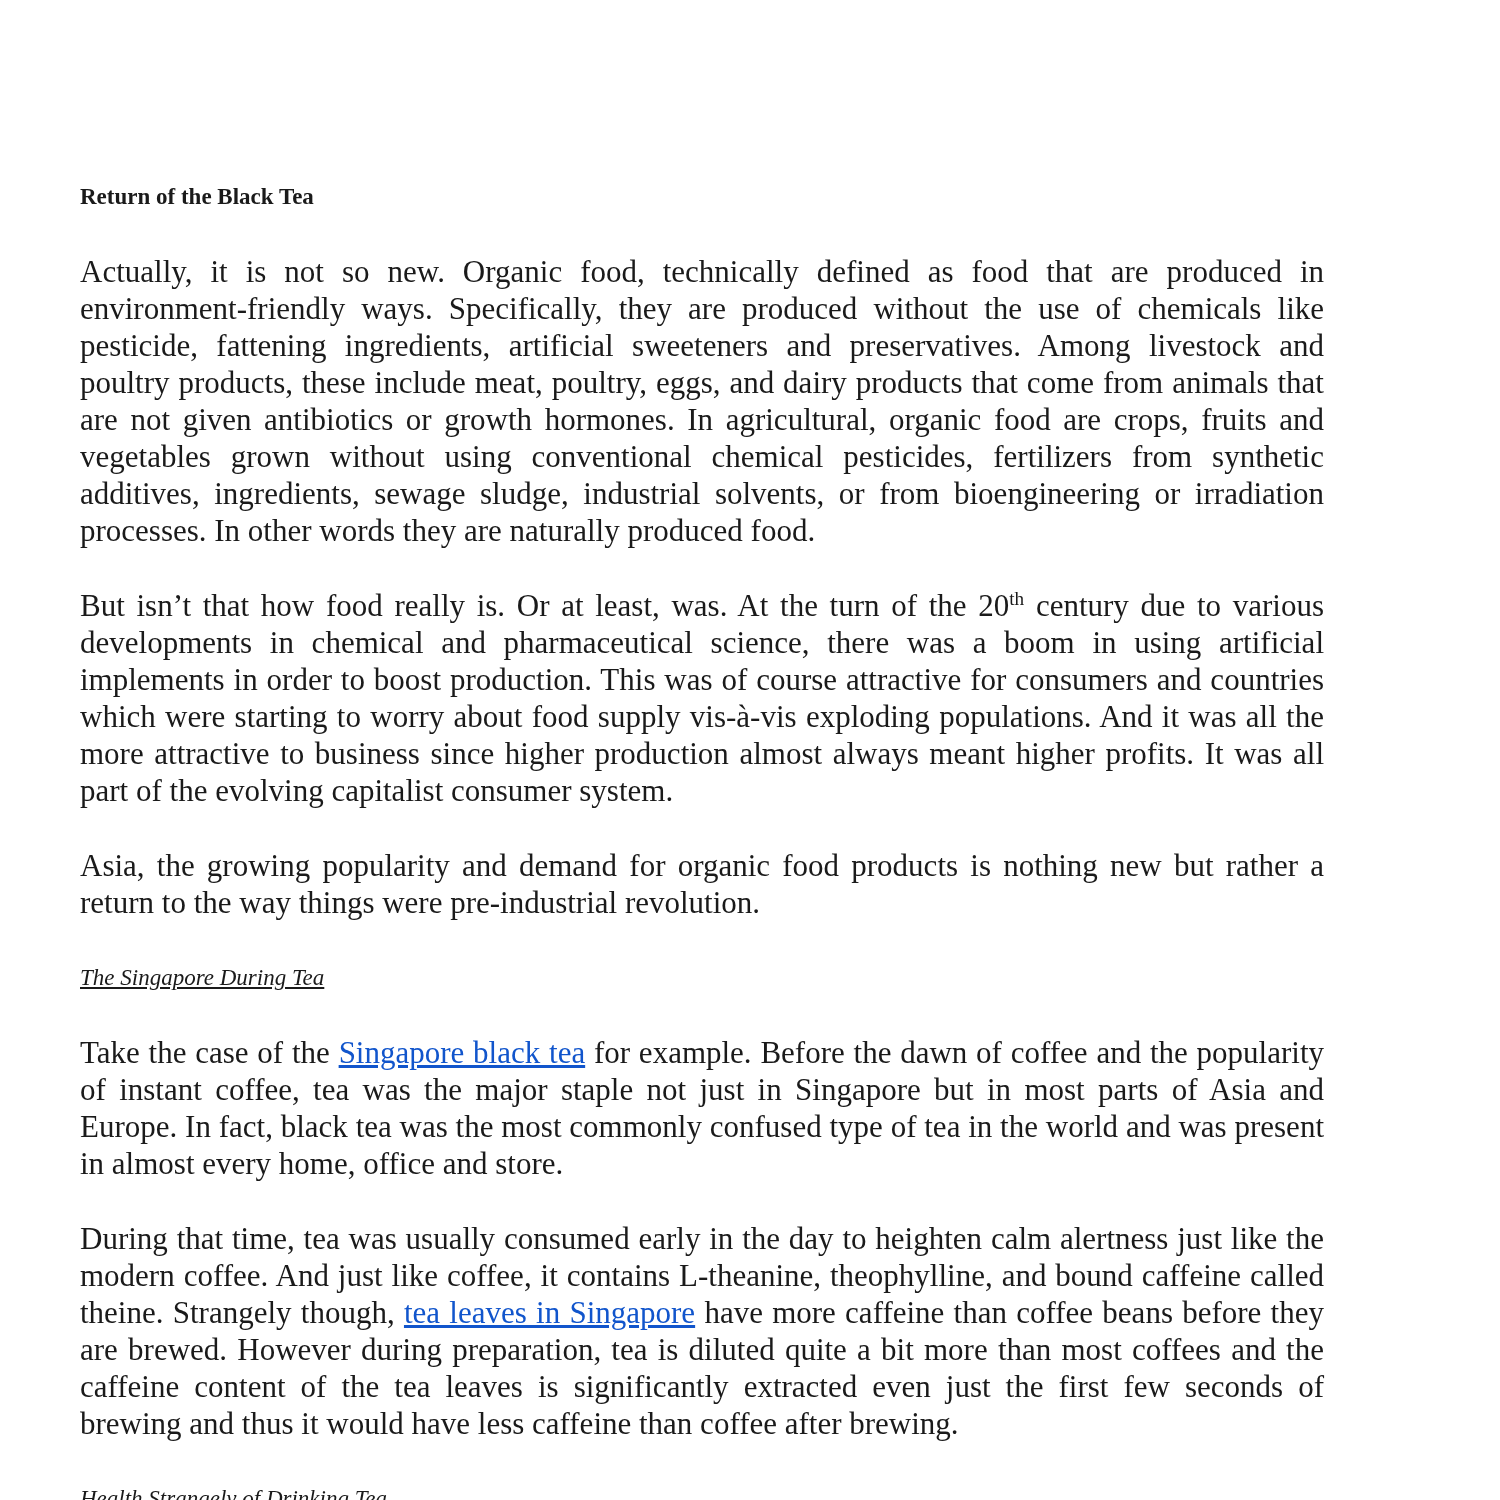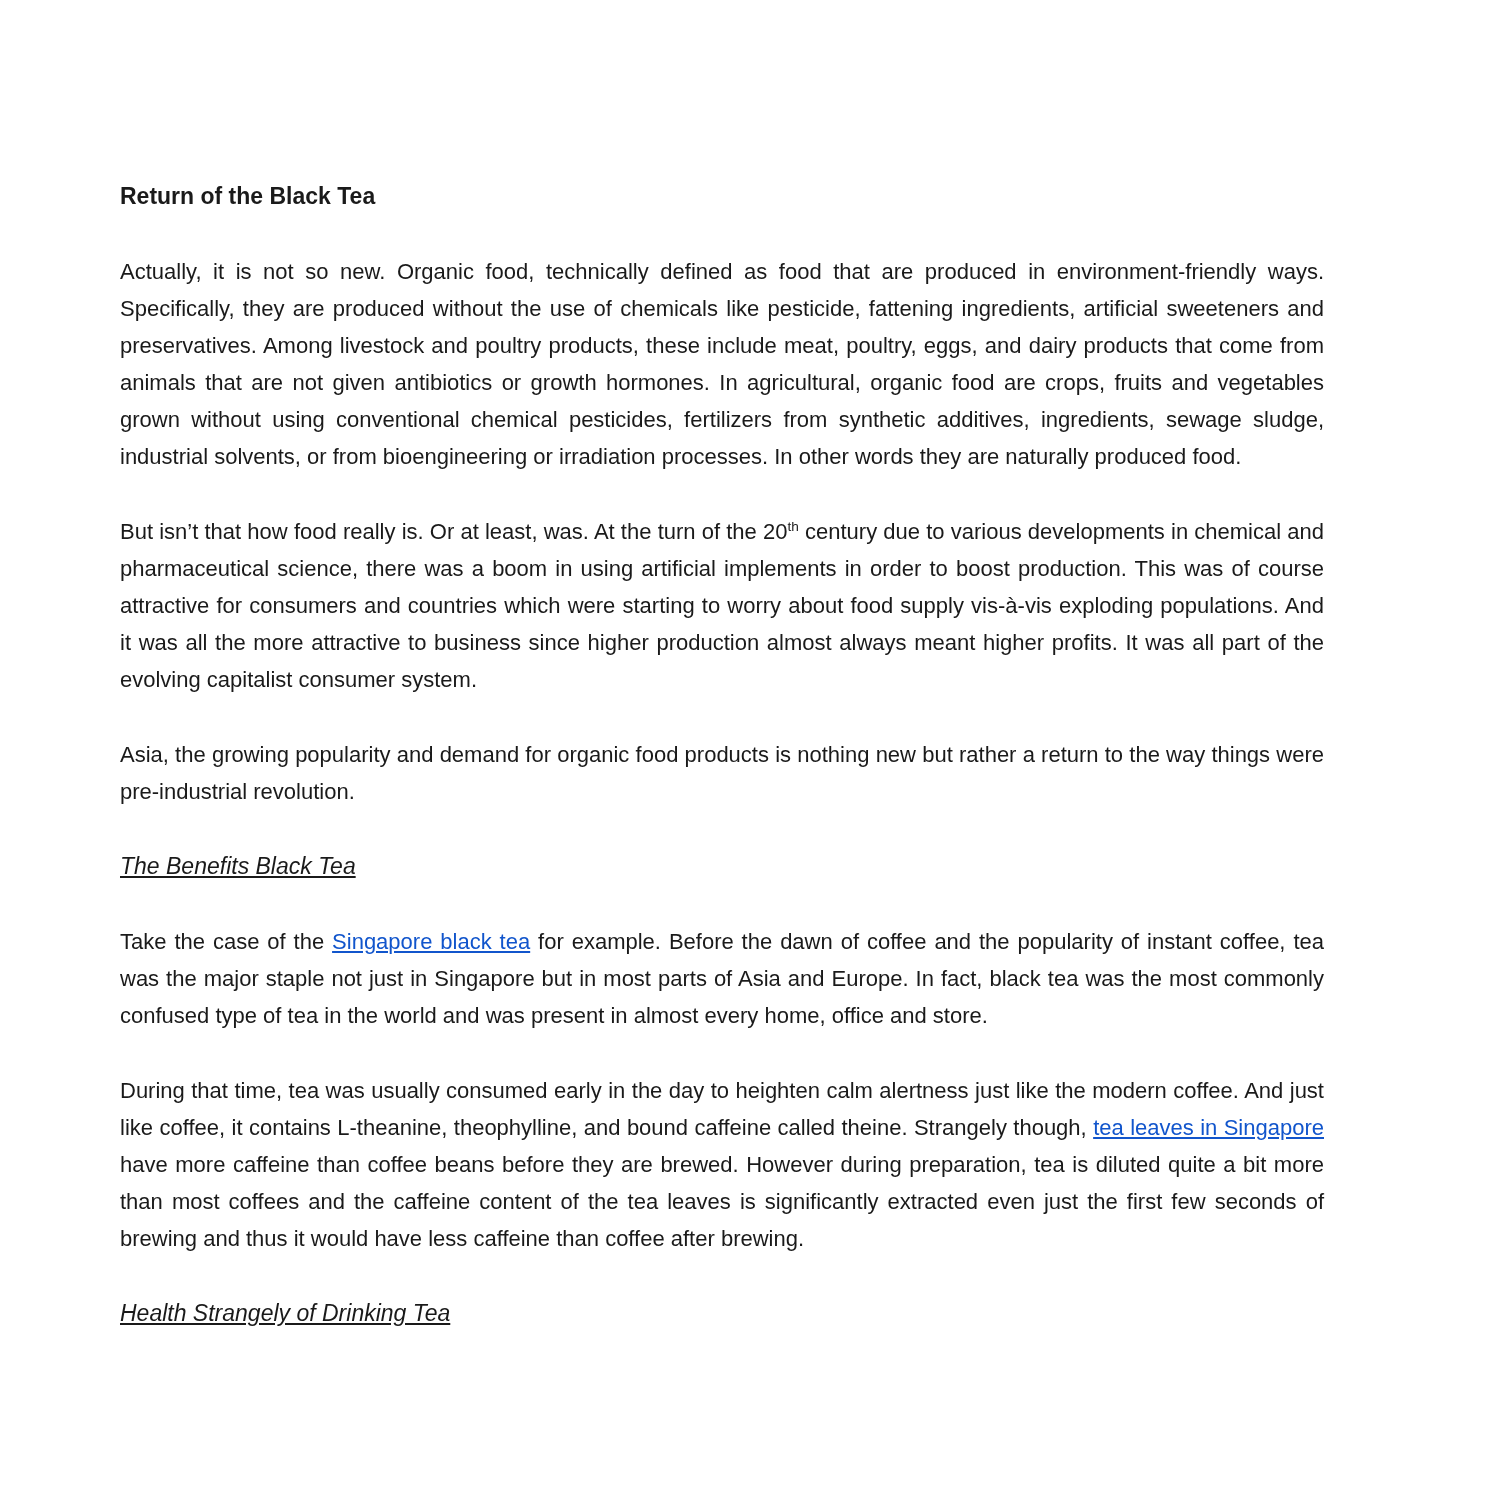--- a/index.html
+++ b/index.html
@@ -6,33 +6,33 @@
     margin: 0;
     padding: 0;
     background: #ffffff;
   }
   .page {
     position: relative;
     width: 1500px;
     height: 1500px;
     background: #ffffff;
     box-sizing: border-box;
-    padding: 178px 176px 0 120px;
+    padding: 178px 176px 0 80px;
     overflow: hidden;
-    font-family: Liberation Sans, sans-serif;
+    font-family: Liberation Serif, serif;
     color: #1a1a1a;
   }
   .doc-title {
     font-size: 23px;
     line-height: 37px;
     font-weight: 700;
     margin: 0 0 38px 0;
   }
   .body-para {
-    font-size: 22px;
+    font-size: 31px;
     line-height: 37px;
     text-align: justify;
     margin: 0 0 38px 0;
   }
   .section-heading {
     font-size: 23px;
     line-height: 37px;
     font-weight: 400;
     font-style: italic;
     text-decoration: underline;
@@ -54,21 +54,21 @@
 <div class="page">
 
   <h1 class="doc-title">Return of the Black Tea</h1>
 
   <p class="body-para">Actually, it is not so new. Organic food, technically defined as food that are produced in environment-friendly ways. Specifically, they are produced without the use of chemicals like pesticide, fattening ingredients, artificial sweeteners and preservatives. Among livestock and poultry products, these include meat, poultry, eggs, and dairy products that come from animals that are not given antibiotics or growth hormones. In agricultural, organic food are crops, fruits and vegetables grown without using conventional chemical pesticides, fertilizers from synthetic additives, ingredients, sewage sludge, industrial solvents, or from bioengineering or irradiation processes. In other words they are naturally produced food.</p>
 
   <p class="body-para"><span>But isn’t that how food really is. Or at least, was. At the turn of the 20</span><sup class="ord">th</sup><span> century due to various developments in chemical and pharmaceutical science, there was a boom in using artificial implements in order to boost production. This was of course attractive for consumers and countries which were starting to worry about food supply vis-à-vis exploding populations. And it was all the more attractive to business since higher production almost always meant higher profits. It was all part of the evolving capitalist consumer system.</span></p>
 
   <p class="body-para">Asia, the growing popularity and demand for organic food products is nothing new but rather a return to the way things were pre-industrial revolution.</p>
 
-  <h2 class="section-heading">The Benefits Black Tea</h2>
+  <h2 class="section-heading">The Singapore During Tea</h2>
 
   <p class="body-para"><span>Take the case of the </span><a class="doc-link" href="#" style="color: rgb(17, 85, 204);">Singapore black tea</a><span> for example. Before the dawn of coffee and the popularity of instant coffee, tea was the major staple not just in Singapore but in most parts of Asia and Europe. In fact, black tea was the most commonly confused type of tea in the world and was present in almost every home, office and store.</span></p>
 
   <p class="body-para"><span>During that time, tea was usually consumed early in the day to heighten calm alertness just like the modern coffee. And just like coffee, it contains L-theanine, theophylline, and bound caffeine called theine. Strangely though, </span><a class="doc-link" href="#" style="color: rgb(17, 85, 204);">tea leaves in Singapore</a><span> have more caffeine than coffee beans before they are brewed. However during preparation, tea is diluted quite a bit more than most coffees and the caffeine content of the tea leaves is significantly extracted even just the first few seconds of brewing and thus it would have less caffeine than coffee after brewing.</span></p>
 
   <h2 class="section-heading">Health Strangely of Drinking Tea</h2>
 
 </div>
 
 </body></html>

